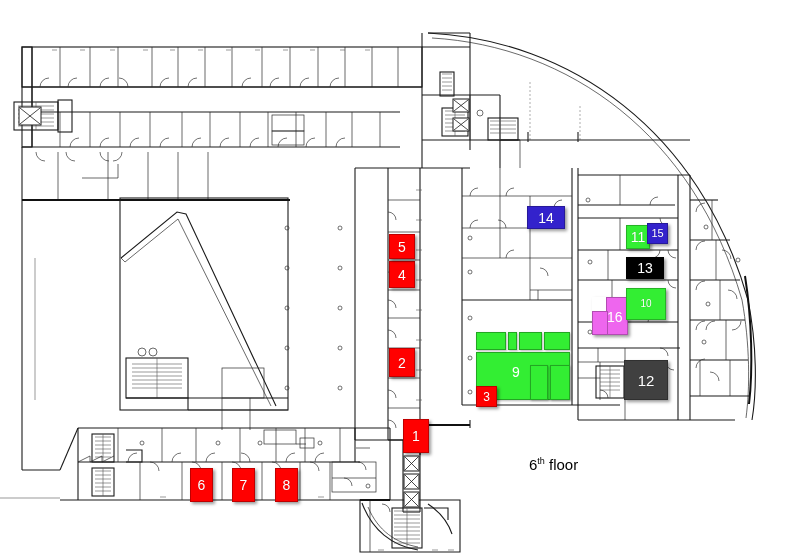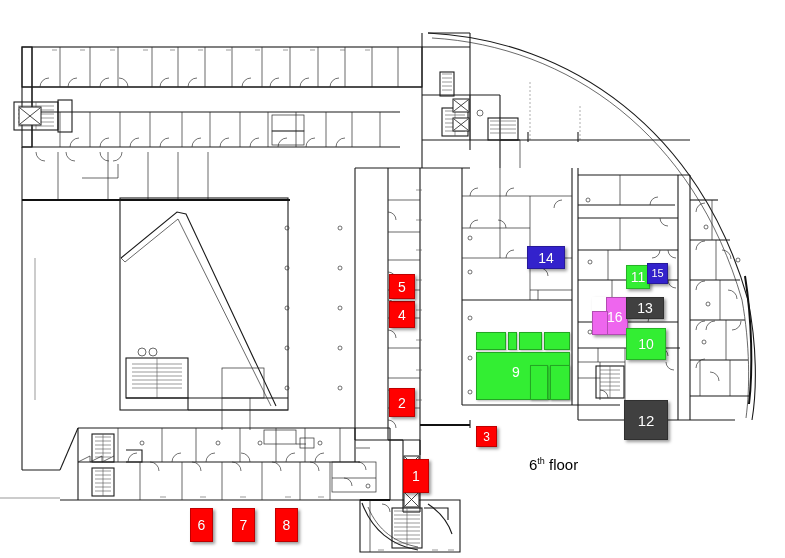--- a/index.html
+++ b/index.html
@@ -31,21 +31,20 @@
     align-items: center;
     justify-content: center;
     color: #ffffff;
     font-family: "Liberation Sans", sans-serif;
     font-weight: 400;
     line-height: 1;
     box-shadow: 2px 2px 3px rgba(0,0,0,0.40);
     border: 1px solid rgba(0,0,0,0.25);
     z-index: 30;
     user-select: none;
-    margin-top: 40px;
   }
   .marker .lbl {
     text-shadow: 0 0 1px rgba(0,0,0,0.25);
     pointer-events: none;
   }
   .shape-l {
     position: absolute;
     z-index: 29;
     box-shadow: 2px 2px 3px rgba(0,0,0,0.40);
   }
@@ -618,30 +617,30 @@
       </div>
       <div class="marker" style="left: 190px; top: 468px; width: 23px; height: 34px; background: rgb(255, 0, 0); font-size: 14px;">
         <span class="lbl">6</span>
       </div>
       <div class="marker" style="left: 232px; top: 468px; width: 23px; height: 34px; background: rgb(255, 0, 0); font-size: 14px;">
         <span class="lbl">7</span>
       </div>
       <div class="marker" style="left: 275px; top: 468px; width: 23px; height: 34px; background: rgb(255, 0, 0); font-size: 14px;">
         <span class="lbl">8</span>
       </div>
-      <div class="marker" style="left: 626px; top: 288px; width: 40px; height: 32px; background: rgb(51, 238, 51); font-size: 14px;">
+      <div class="marker" style="left: 626px; top: 288px; width: 40px; height: 32px; background: rgb(51, 238, 51); font-size: 10px;">
         <span class="lbl">10</span>
       </div>
       <div class="marker" style="left: 626px; top: 225px; width: 24px; height: 24px; background: rgb(51, 238, 51); font-size: 14px;">
         <span class="lbl">11</span>
       </div>
       <div class="marker" style="left: 624px; top: 360px; width: 44px; height: 40px; background: #404040; font-size: 15px;">
         <span class="lbl">12</span>
       </div>
-      <div class="marker" style="left: 626px; top: 257px; width: 38px; height: 22px; background: #404040; font-size: 14px;">
+      <div class="marker" style="left: 626px; top: 257px; width: 38px; height: 22px; background: #000000; font-size: 14px;">
         <span class="lbl">13</span>
       </div>
       <div class="marker" style="left: 527px; top: 206px; width: 38px; height: 23px; background: rgb(51, 34, 204); font-size: 14px;">
         <span class="lbl">14</span>
       </div>
       <div class="marker" style="left: 647px; top: 223px; width: 21px; height: 21px; background: rgb(51, 34, 204); font-size: 11px;">
         <span class="lbl">15</span>
       </div>
     </div>
 

